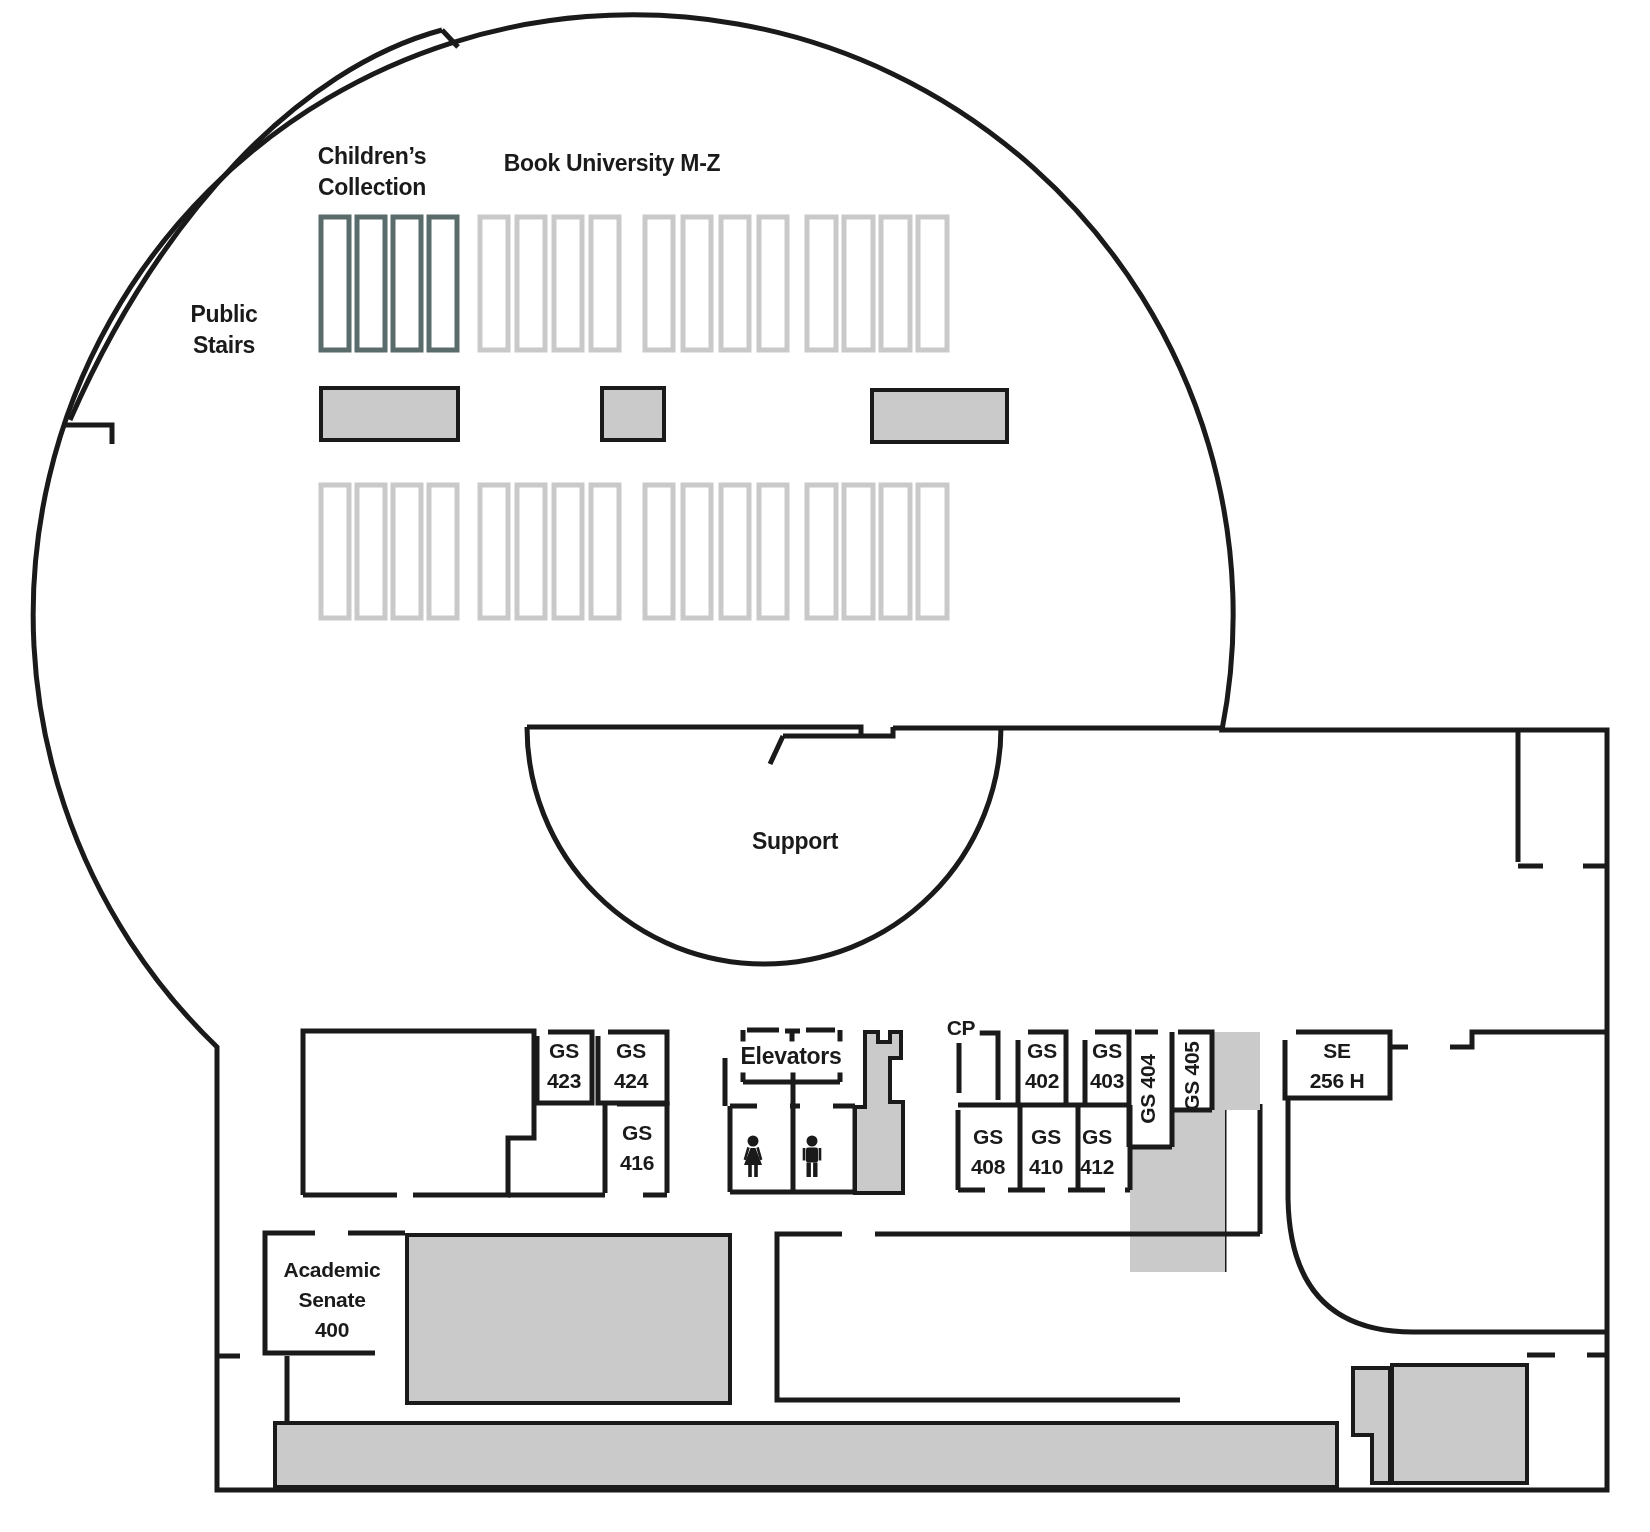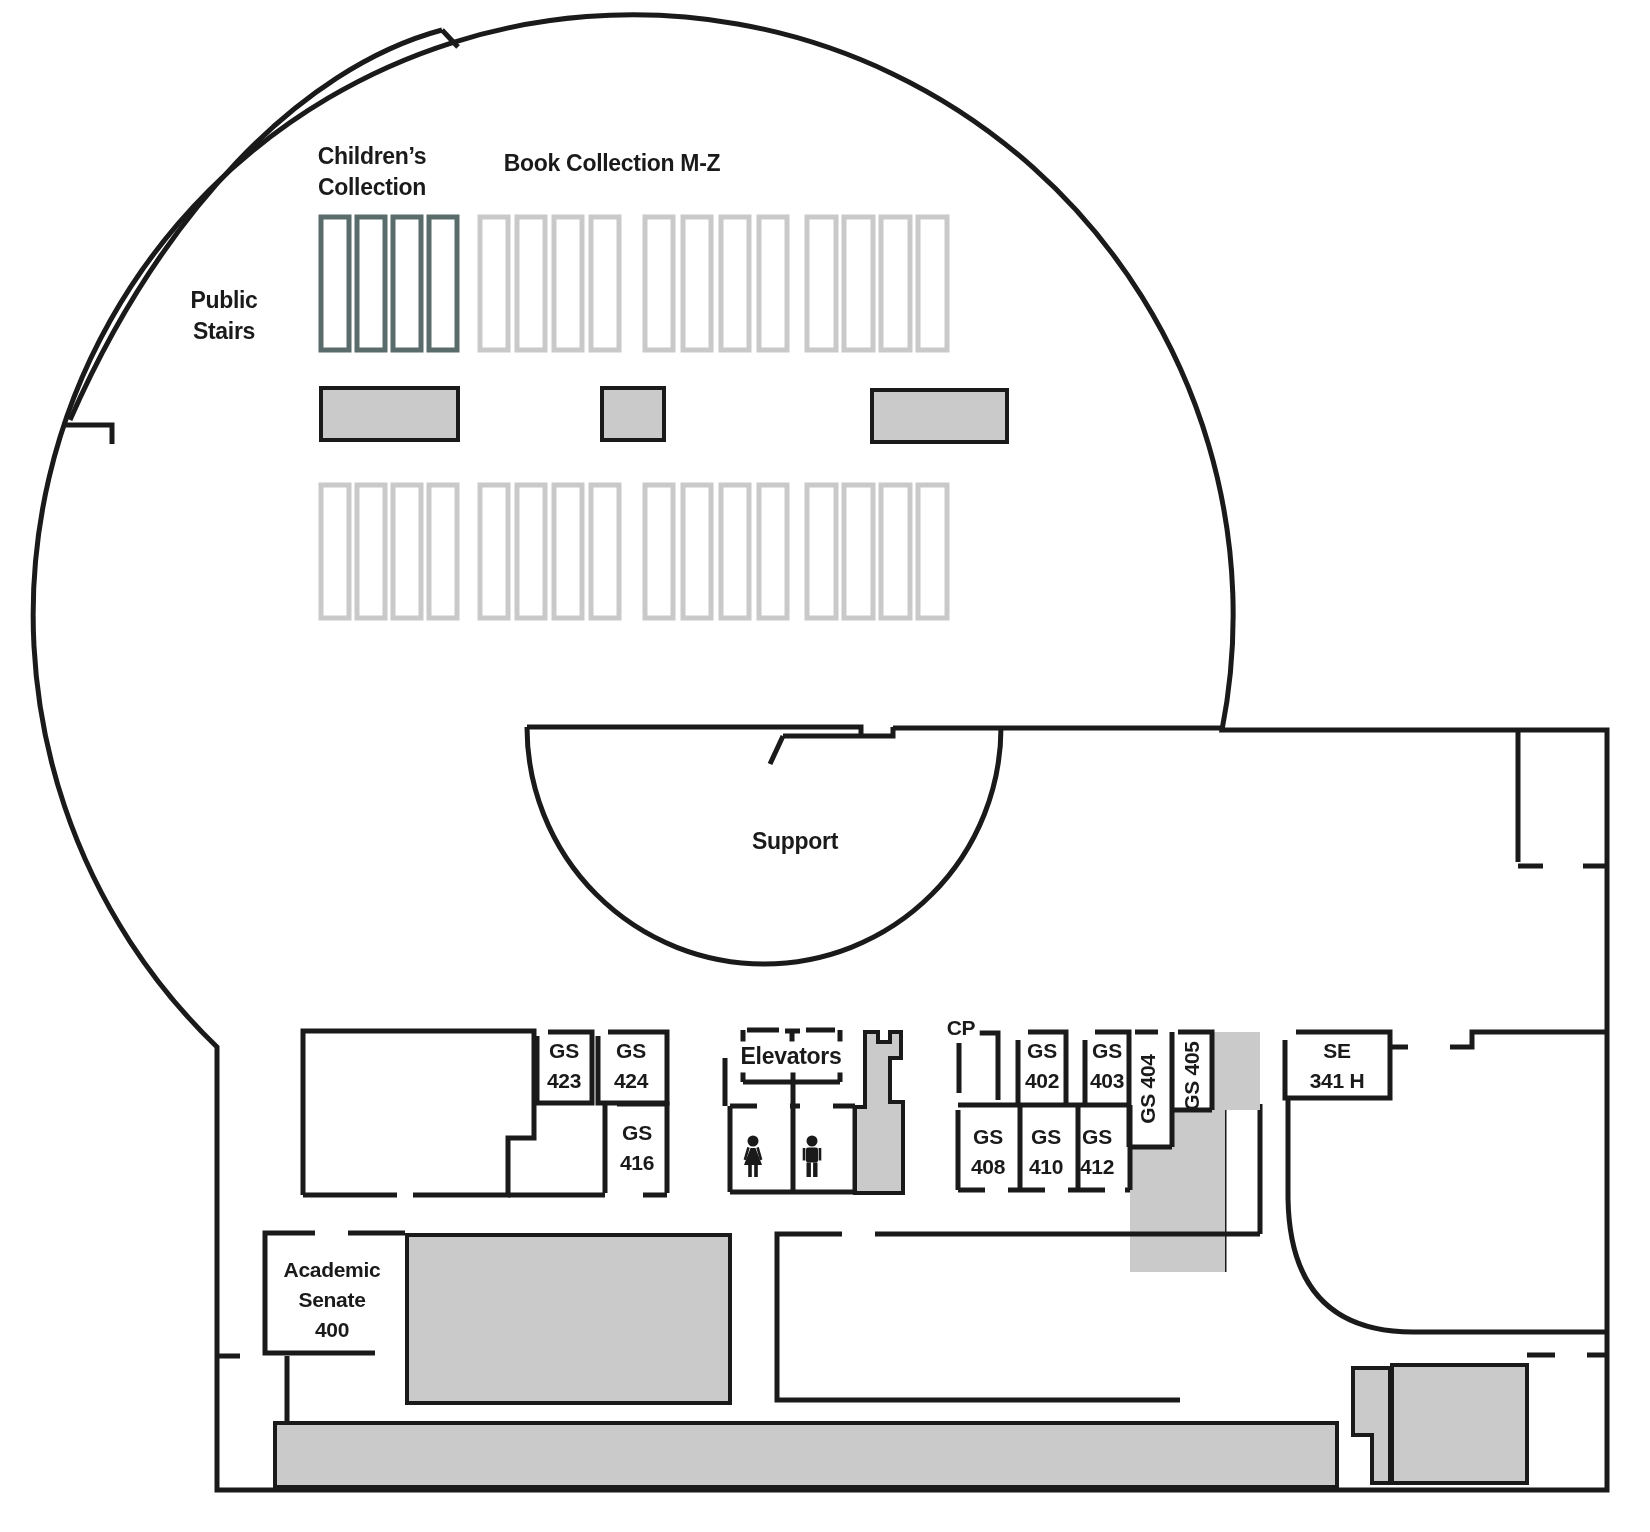--- a/index.html
+++ b/index.html
@@ -154,22 +154,22 @@
       <rect class="icon" x="-6" y="-10.5" width="12" height="15" rx="2"></rect>
       <rect class="icon" x="-5.5" y="4.5" width="4.4" height="14.5"></rect>
       <rect class="icon" x="1.1" y="4.5" width="4.4" height="14.5"></rect>
       <rect class="icon" x="-9.3" y="-10" width="2.7" height="12.5"></rect>
       <rect class="icon" x="6.6" y="-10" width="2.7" height="12.5"></rect>
     </g>
   </svg>
 
   <div class="lbl big" style="left:372px;top:172px;">Children’s
 Collection</div>
-  <div class="lbl big" style="left:612px;top:164px;">Book Collection M-Z</div>
-  <div class="lbl big" style="left:224px;top:316px;">Public
+  <div class="lbl big" style="left:612px;top:164px;">Book University M-Z</div>
+  <div class="lbl big" style="left:224px;top:330px;">Public
 Stairs</div>
   <div class="lbl big" style="left:795px;top:842px;">Support</div>
   <div class="lbl big bg" style="left:791px;top:1057px;text-align:center;">Elevators</div>
 
   <div class="lbl" style="left:564px;top:1066px;">GS
 423</div>
   <div class="lbl" style="left:631px;top:1066px;">GS
 424</div>
   <div class="lbl" style="left:637px;top:1148px;">GS
 416</div>
@@ -180,17 +180,17 @@
 403</div>
   <div class="lbl rot" style="left:1148px;top:1089px;">GS 404</div>
   <div class="lbl rot" style="left:1192px;top:1076px;">GS 405</div>
   <div class="lbl" style="left:988px;top:1152px;">GS
 408</div>
   <div class="lbl" style="left:1046px;top:1152px;">GS
 410</div>
   <div class="lbl" style="left:1097px;top:1152px;">GS
 412</div>
   <div class="lbl" style="left:1337px;top:1066px;">SE
-341 H</div>
+256 H</div>
   <div class="lbl" style="left:332px;top:1300px;">Academic
 Senate
 400</div>
 </div>
 
 </body></html>

